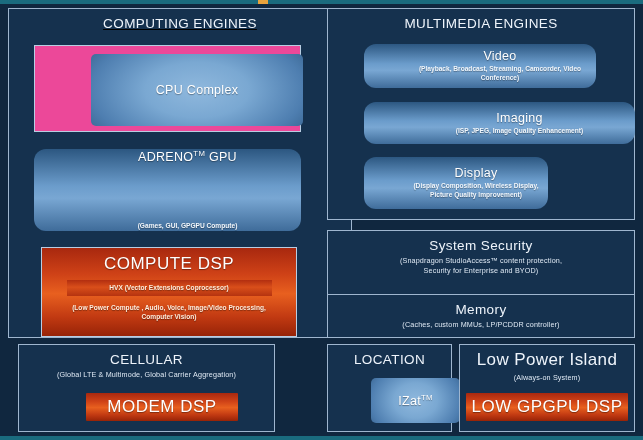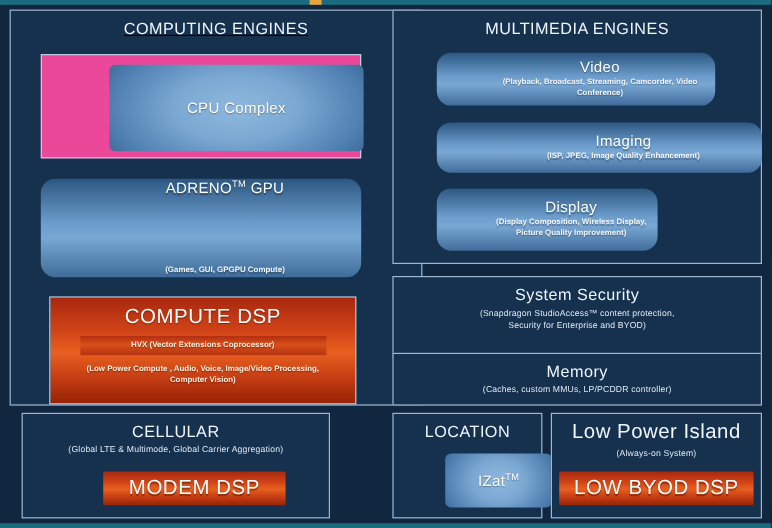--- a/index.html
+++ b/index.html
@@ -253,14 +253,14 @@
 </div>
 <div class="tile" id="izat-tile">
   <div class="tile-title"><span>IZat</span><span class="tm">TM</span></div>
 </div>
 
 <div class="group" id="low-power-island">
   <div class="group-title lpi-title">Low Power Island</div>
   <div class="group-sub">(Always-on System)</div>
 </div>
 <div class="dsp dsp-center" id="low-power-dsp">
-  <div class="dsp-title">LOW BYOD DSP</div>
+  <div class="dsp-title">LOW GPGPU DSP</div>
 </div>
 
 </body></html>

